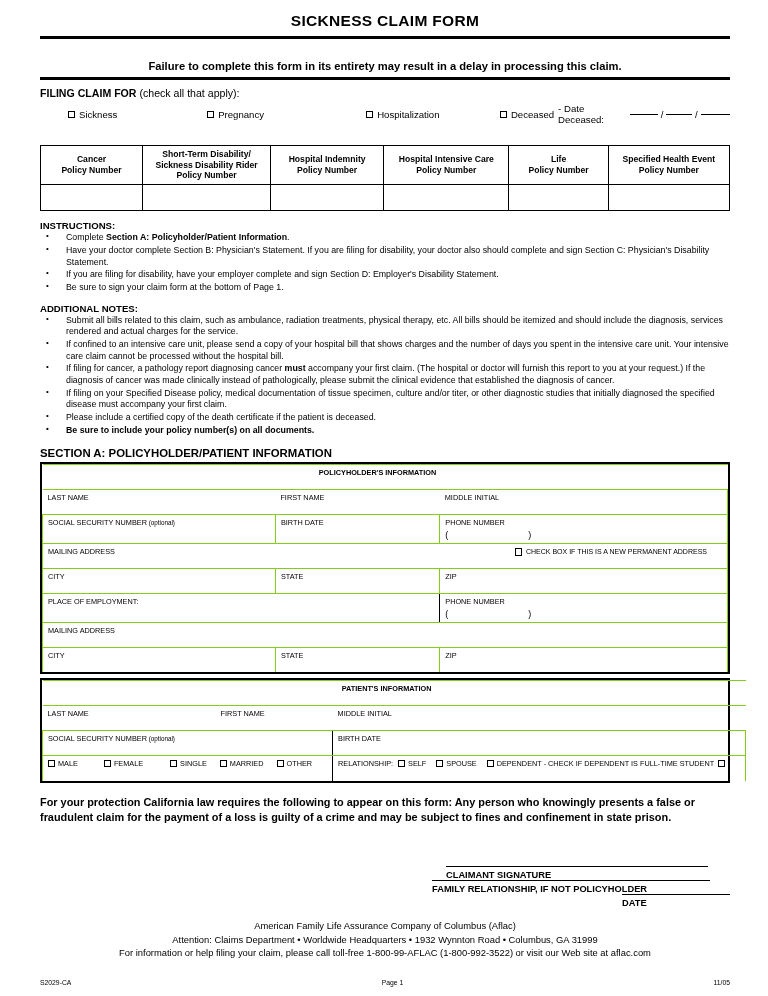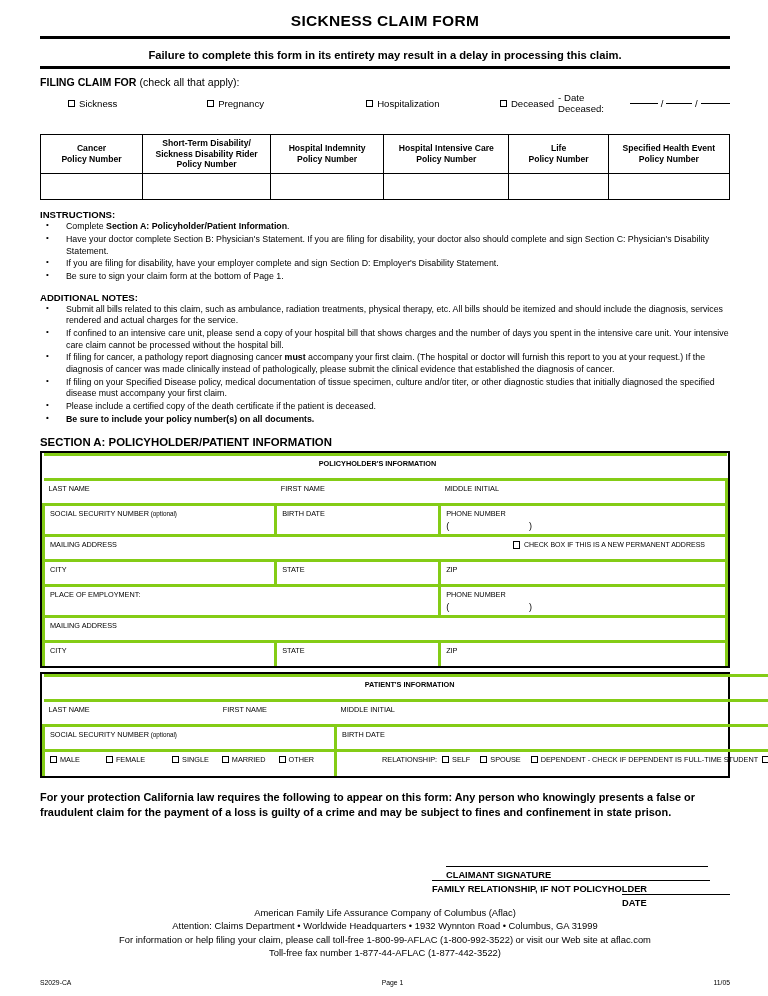--- a/index.html
+++ b/index.html
@@ -22,21 +22,21 @@
     font-size: 15.5px;
     font-weight: bold;
     letter-spacing: .3px;
     padding: 6px 0 6px 0;
   }
   .rule-heavy { border-top: 3px solid #000; }
   .subtitle {
     text-align: center;
     font-size: 11.2px;
     font-weight: bold;
-    padding: 10px 0 5px 0;
+    padding: 21px 0 5px 0;
   }
 
   
   .filing-label { font-size: 10.6px; padding: 7px 0 4px 0; }
   .filing-label b { font-weight: bold; }
   .filing-row {
     display: flex; align-items: center;
     font-size: 9.6px;
     padding-bottom: 4px;
   }
@@ -105,21 +105,21 @@
     margin-bottom: 3px;
   }
   .boxed {
     border: 2.5px solid #000;
   }
   table.frm {
     width: 100%;
     border-collapse: collapse;
   }
   table.frm td {
-    border: 3px solid #84cc16;
+    border: 1px solid #84cc16;
     font-size: 7.3px;
     padding: 3px 20px 3px 5px;
     vertical-align: top;
     height: 25px;
   }
   td.bandtitle {
     text-align: center;
     font-size: 11px;
     font-weight: bold;
     padding: 4px 0 5px 0;
@@ -140,21 +140,21 @@
   .tall { height: 34px; }
 
   
   td.cbrow { font-size: 7.2px; padding: 5px 4px 5px 5px; height: 20px; }
   .cbline { display: flex; align-items: center; white-space: nowrap; }
   .cbgrp { display: flex; align-items: center; }
   .sp-a { margin-right: 26px; }
   .sp-b { margin-right: 27px; }
   .sp-c { margin-right: 13px; }
   .sp-d { margin-right: 10px; }
-  .relbl { margin-right: 5px; margin-left: 40px; }
+  .relbl { margin-right: 5px; }
   .cbsm { width: 7px; height: 7px; border: 1px solid #000; margin-right: 3px; display:inline-block; flex:none;}
 
   
   .fraud {
     font-size: 10.9px;
     font-weight: bold;
     line-height: 1.42;
     margin-top: 12px;
   }
 
@@ -391,21 +391,20 @@
         <div class="sig-rule"></div>
         <div class="sig-lbl">DATE</div>
       </div>
     </div>
   </div>
 
   <div class="footer">
     <div>American Family Life Assurance Company of Columbus (Aflac)</div>
     <div>Attention:  Claims Department • Worldwide Headquarters • 1932 Wynnton Road • Columbus, GA 31999</div>
     <div>For information or help filing your claim, please call toll-free 1-800-99-AFLAC (1-800-992-3522) or visit our Web site at aflac.com</div>
-    <div>Toll-free fax number 1-877-44-AFLAC (1-877-442-3522)</div>
   </div>
 
   <div class="footmeta">
     <span>S2029-CA</span>
     <span class="mid">Page 1</span>
     <span>11/05</span>
   </div>
 
 </div>
 

